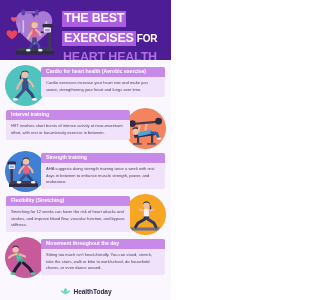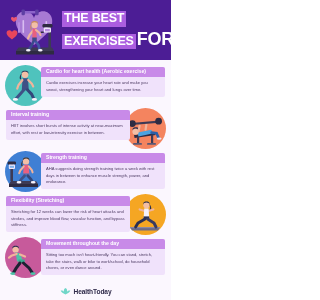--- a/index.html
+++ b/index.html
@@ -51,21 +51,21 @@
     color: #ffffff;
     font-weight: bold;
     font-size: 12.5px;
     letter-spacing: -0.2px;
     padding: 1px 2px 2px 2px;
   }
   .t-plain {
     display: inline-block;
     color: #ffffff;
     font-weight: bold;
-    font-size: 18px;
+    font-size: 10px;
     letter-spacing: -0.2px;
     padding: 1px 1px 2px 1px;
   }
   .t-sub {
     display: inline-block;
     color: #b06ee2;
     font-weight: bold;
     font-size: 12.5px;
     letter-spacing: -0.2px;
     padding: 1px 1px 2px 1px;
@@ -201,20 +201,23 @@
         </g>
       </svg>
     </div>
 
     <div class="header-title">
       <span class="t-line">
         <span class="t-hl">THE BEST</span>
       </span>
       <span class="t-line">
         <span class="t-hl">EXERCISES</span><span class="t-plain">FOR</span>
+      </span>
+      <span class="t-line">
+        <span class="t-sub">HEART HEALTH</span>
       </span>
     </div>
   </div>
 
   <div class="sections">
 
     <div class="section">
       <div class="art-circle art-left">
         <svg viewBox="0 0 41 41" width="41" height="41">
           <circle cx="20.5" cy="20.5" r="20.5" fill="#4fc3bd"></circle>

